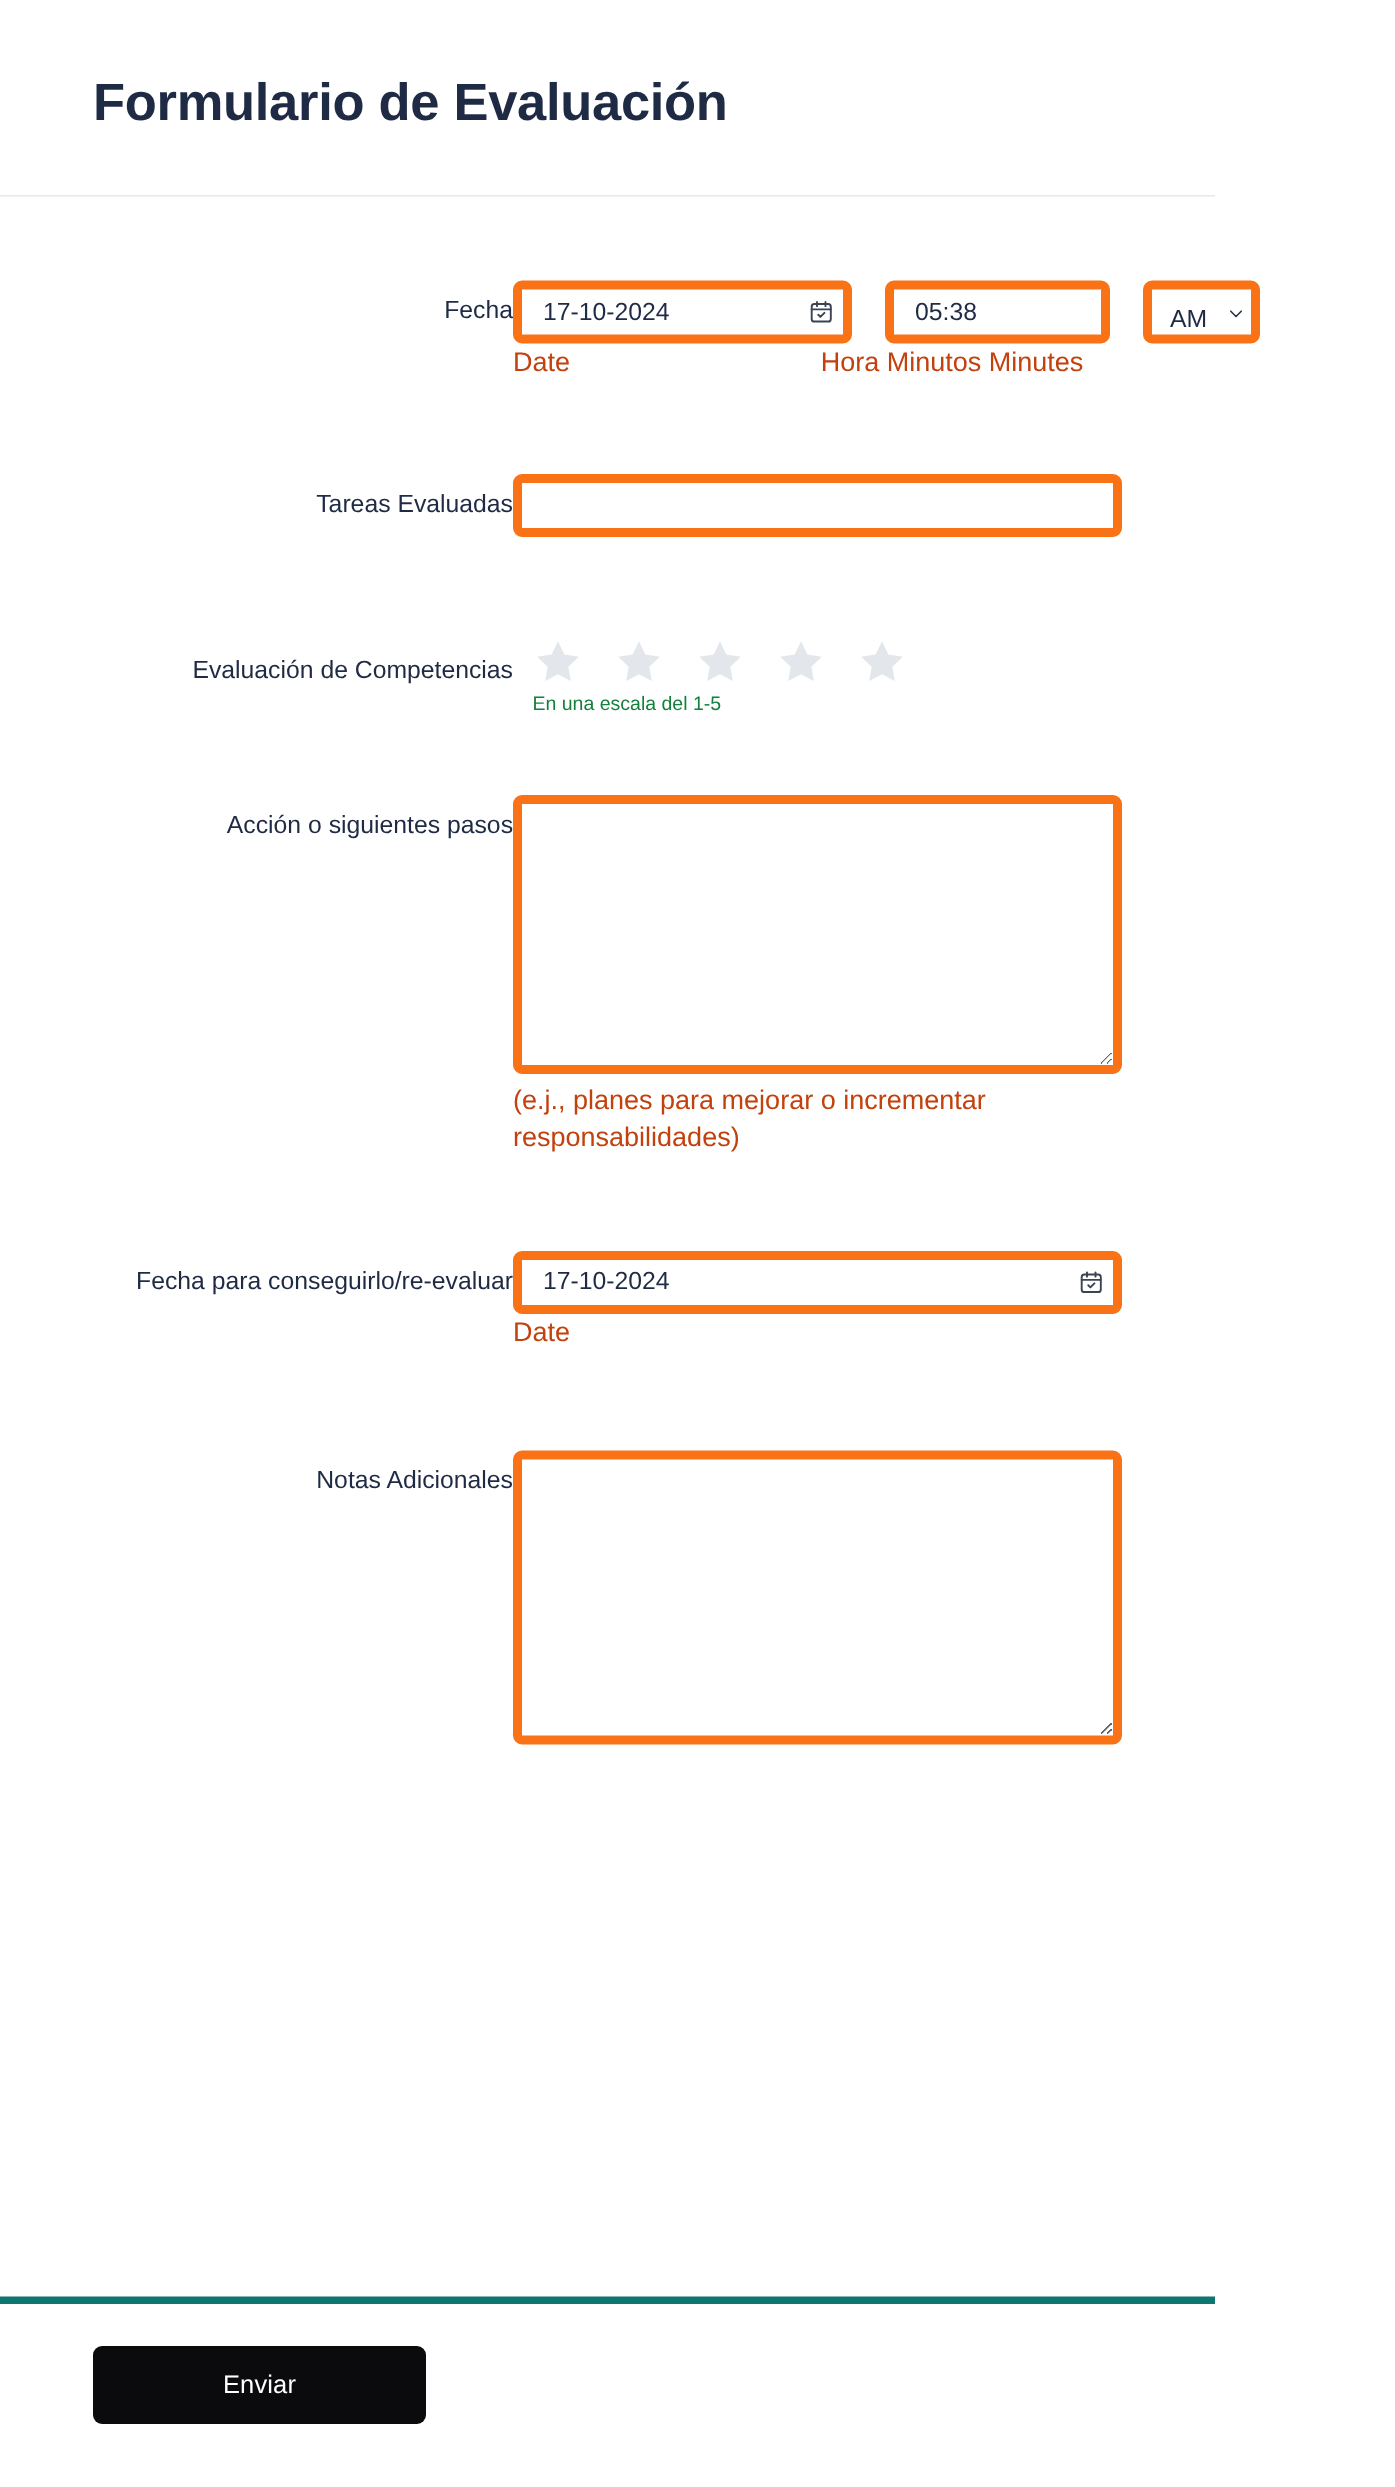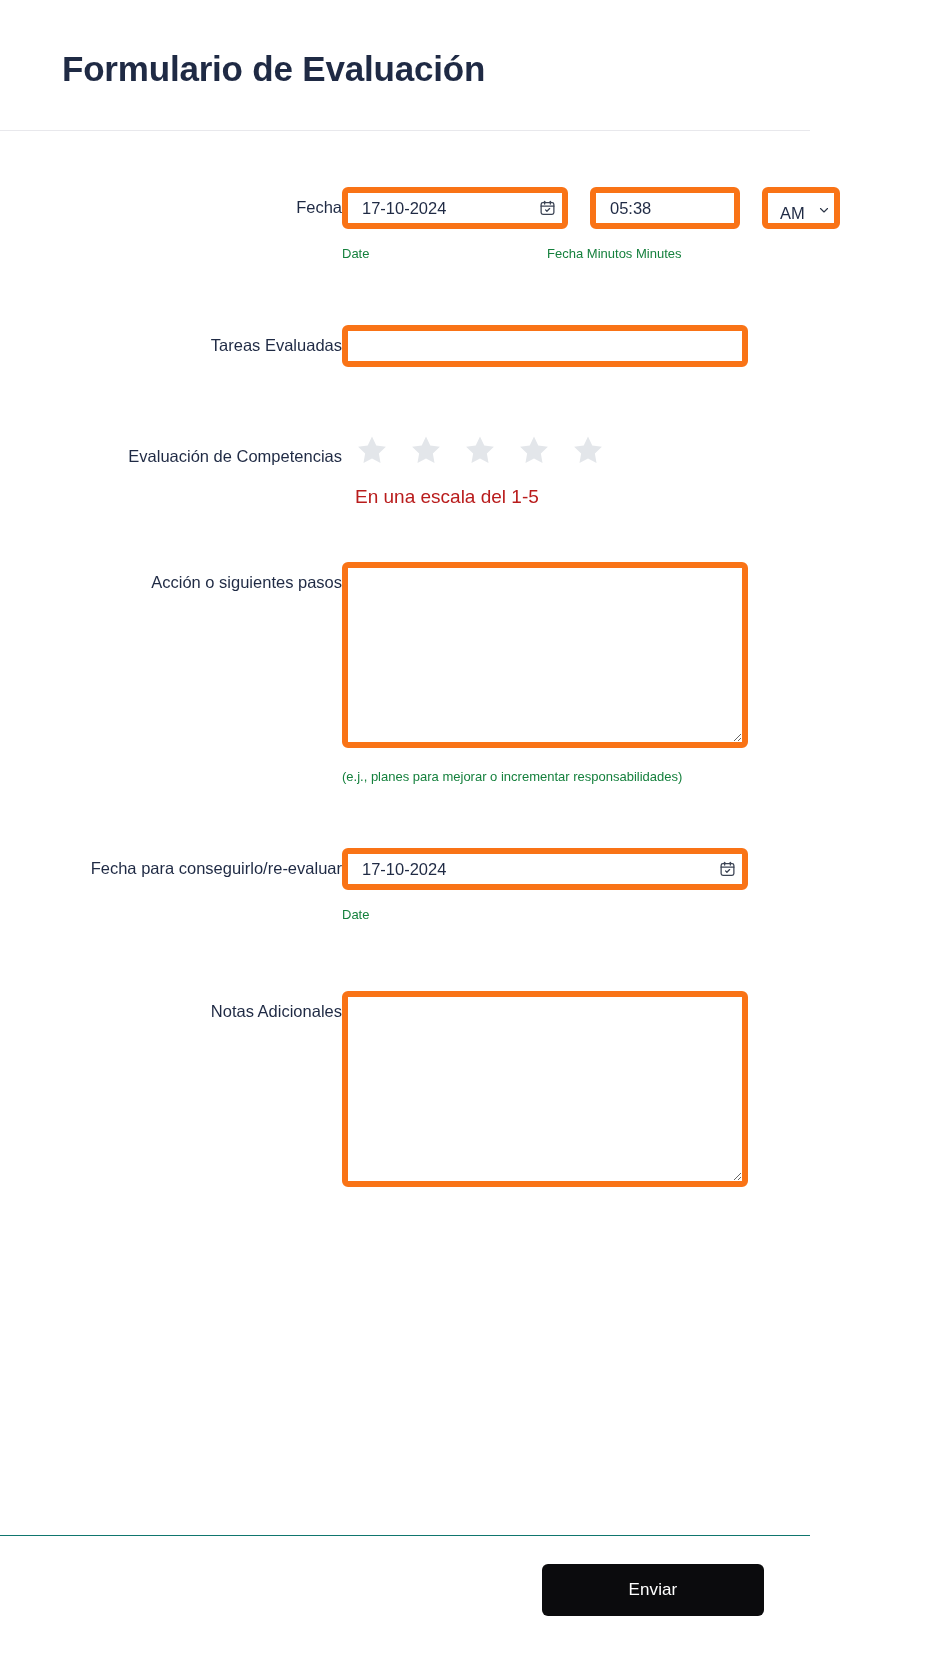--- a/index.html
+++ b/index.html
@@ -57,23 +57,23 @@
     line-height: 1.45;
     color: #1f2a44;
     text-align: right;
   }
   .field-control {
     flex: 1 1 auto;
     min-width: 0;
   }
 
   .help-text {
-    margin-top: 16px;
-    font-size: 13px;
-    color: #15803d;
+    margin-top: 0;
+    font-size: 18px;
+    color: #c2410c;
     line-height: 1.4;
   }
 
   
   .text-input,
   .text-area,
   .select-box {
     font-family: "Liberation Sans", sans-serif;
     font-size: 16.5px;
     color: #1f2a44;
@@ -166,31 +166,31 @@
     padding-top: 2px;
   }
   .star {
     width: 34px;
     height: 33px;
     display: block;
     color: #e3e6ea;
     cursor: pointer;
   }
   .rating-help {
-    margin-top: 20px;
-    font-size: 19px;
-    color: #b91c1c;
+    margin-top: 4px;
+    font-size: 13px;
+    color: #15803d;
   }
 
   
   .form-footer {
-    border-top: 1px solid #0f766e;
+    border-top: 5px solid #0f766e;
     padding: 28px 46px 42px 62px;
     display: flex;
-    justify-content: flex-end;
+    justify-content: flex-start;
   }
   .submit-btn {
     width: 222px;
     height: 52px;
     background: #0b0b0d;
     color: #ffffff;
     border: none;
     border-radius: 6px;
     font-size: 17px;
     font-family: "Liberation Sans", sans-serif;
@@ -249,21 +249,21 @@
               <svg viewBox="0 0 24 24" fill="none" stroke="currentColor" stroke-width="2.2" stroke-linecap="round" stroke-linejoin="round" width="12" height="12">
                 <polyline points="5,9 12,16 19,9"></polyline>
               </svg>
             </span>
           </div>
 
         </div>
 
         <div class="meta-line">
           <div class="help-text meta-date">Date</div>
-          <div class="help-text meta-time">Fecha Minutos Minutes</div>
+          <div class="help-text meta-time">Hora Minutos Minutes</div>
         </div>
       </div>
     </div>
 
     <div class="field-row" id="row-tareas">
       <div class="field-label">Tareas Evaluadas</div>
       <div class="field-control">
         <input class="text-input" type="text" value="" style="">
       </div>
     </div>

